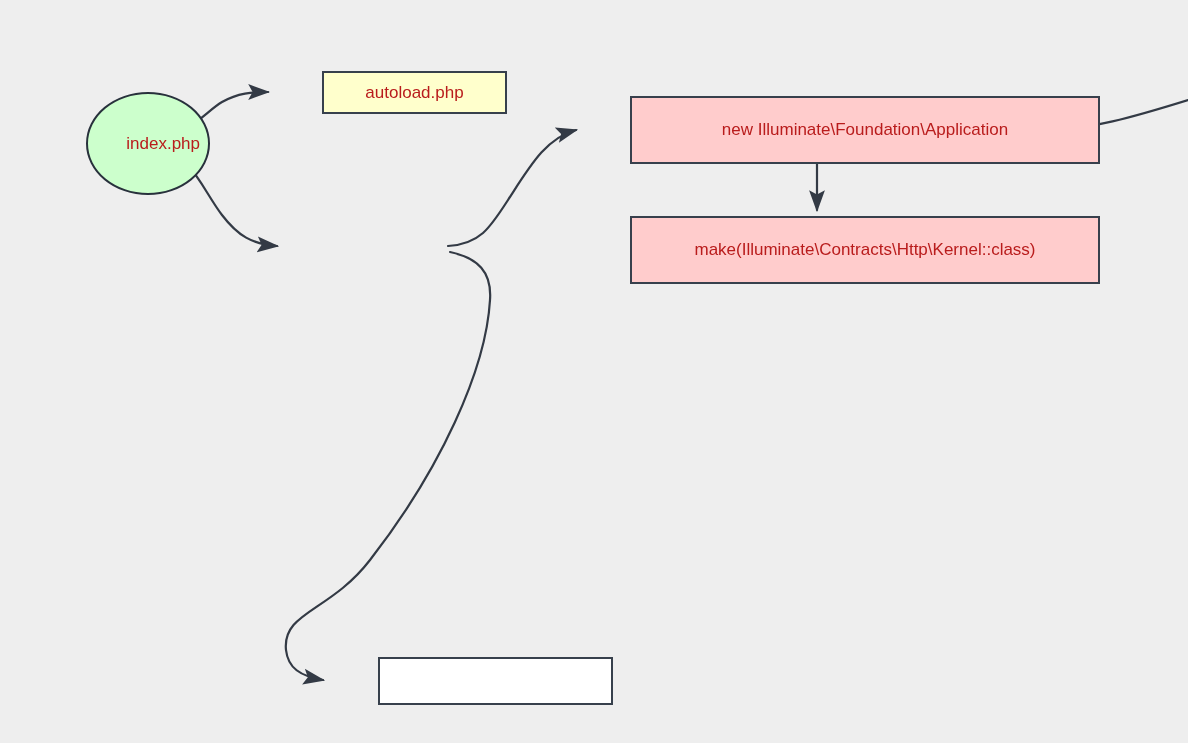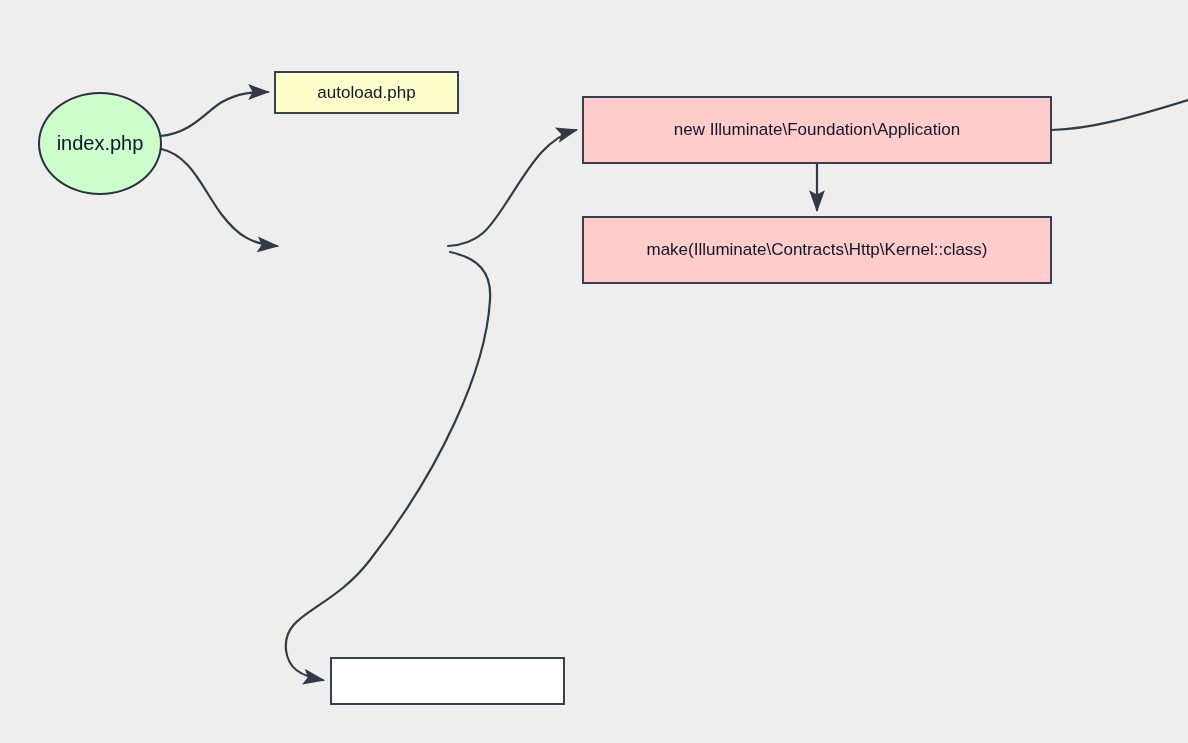--- a/index.html
+++ b/index.html
@@ -27,32 +27,34 @@
     width: 1188px;
     height: 743px;
     pointer-events: none;
   }
   .node {
     position: absolute;
     box-sizing: border-box;
     display: flex;
     align-items: center;
     justify-content: center;
-    color: #0f172a;
+    color: #b91c1c;
     text-align: center;
     line-height: 1.15;
+    margin-left: 48px;
   }
   .node-rect {
     border: 2px solid #37404c;
     font-size: 17px;
   }
   .node-circle {
     border: 2px solid #28313c;
     border-radius: 50%;
-    font-size: 20px;
+    font-size: 17px;
+    justify-content: flex-end;
   }
   .node-yellow { background: #ffffcc; }
   .node-pink   { background: #ffcccc; }
   .node-green  { background: #ccffcc; }
   .node-white  { background: #ffffff; }
   .node-label {
     display: block;
     padding: 0 8px;
     white-space: nowrap;
   }

